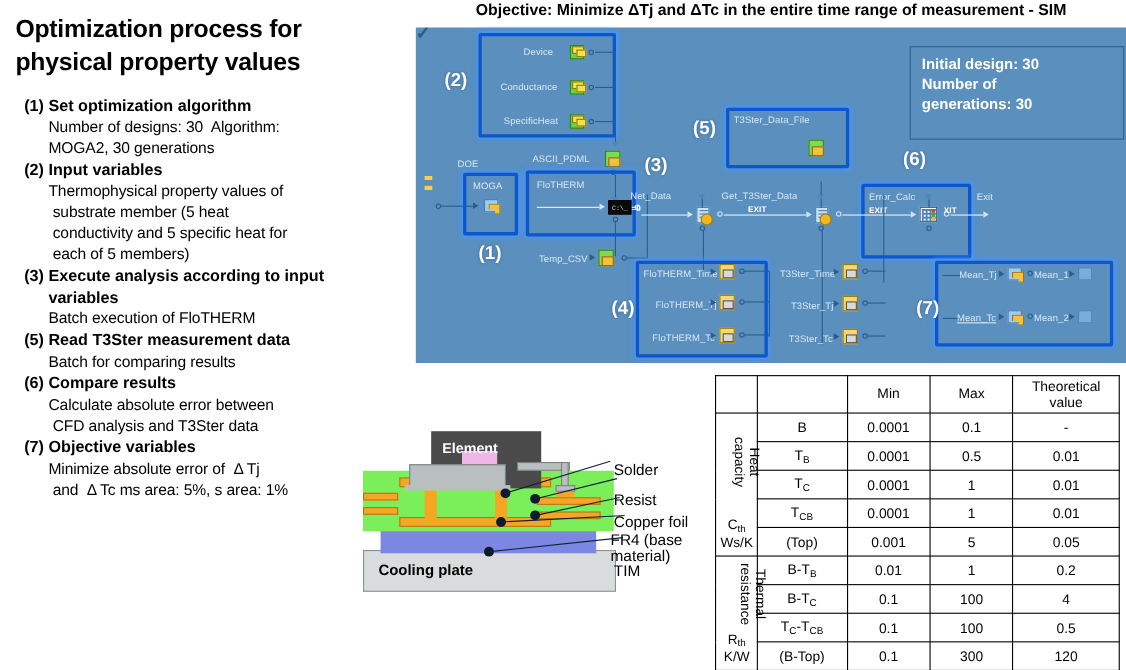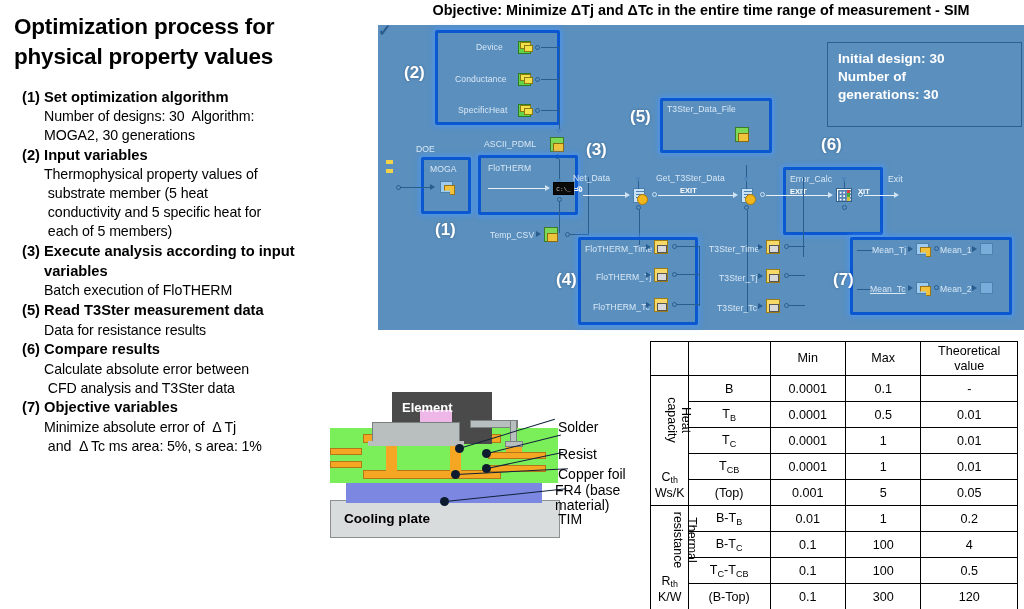--- a/index.html
+++ b/index.html
@@ -262,21 +262,21 @@
     </div>
 
     <div class="step">
     </div>
 
     <div class="step">
       <div class="step-head">
         <span class="num">(5)</span>
         <span>Read T3Ster measurement data</span>
       </div>
-      <div class="step-body">Data for resistance results</div>
+      <div class="step-body">Batch for comparing results</div>
     </div>
 
     <div class="step">
       <div class="step-head">
         <span class="num">(6)</span>
         <span>Compare results</span>
       </div>
       <div class="step-body">
         Calculate absolute error between<br>&nbsp;CFD analysis and T3Ster data
       </div>

